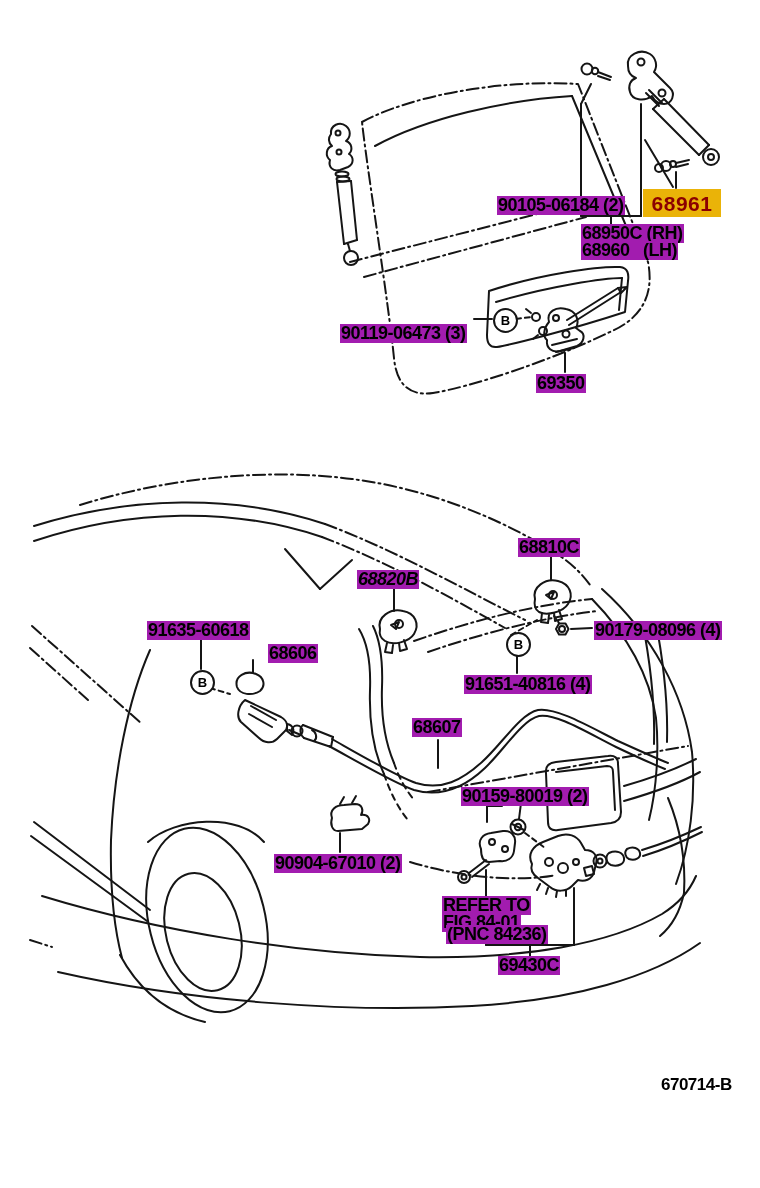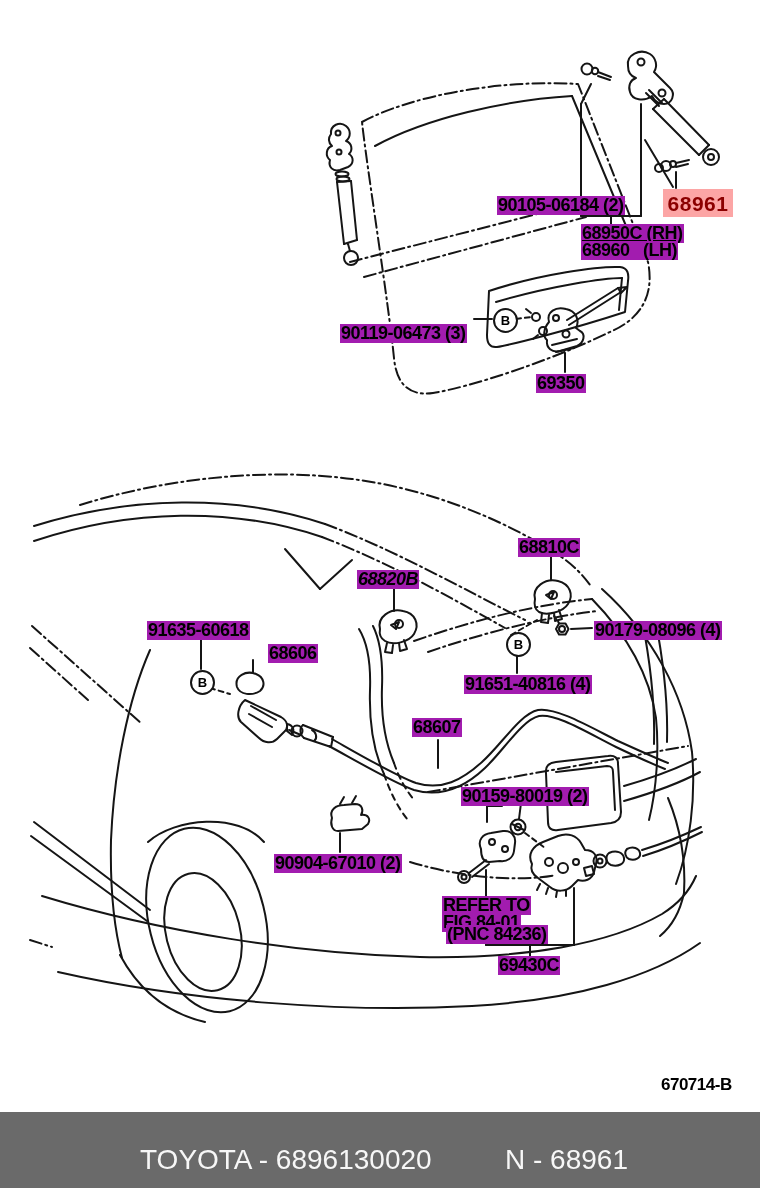--- a/index.html
+++ b/index.html
@@ -5,23 +5,23 @@
   html,body{margin:0;padding:0;}
   body{width:760px;height:1188px;background:#ffffff;position:relative;overflow:hidden;
        font-family:"Liberation Sans",sans-serif;}
   .stage{position:absolute;left:0;top:0;width:760px;height:1188px;}
   svg.art{position:absolute;left:0;top:0;}
   svg.art path, svg.art line, svg.art circle, svg.art ellipse{
     fill:none;stroke:#151515;stroke-width:2;stroke-linecap:round;stroke-linejoin:round;}
   .lbl{position:absolute;background:#a21caf;color:#000;
        font:bold 18px/1.05 "Liberation Sans",sans-serif;
        letter-spacing:-0.5px;white-space:pre;padding:0 1px;}
-  .hl{position:absolute;left:643px;top:189px;width:70px;height:28px;
-      background:#fca5a5;color:#8b0000;display:flex;align-items:center;justify-content:center;
-      font:bold 21px/1 "Liberation Sans",sans-serif;letter-spacing:0.5px;margin-left:20px;}
+  .hl{position:absolute;left:643px;top:189px;width:78px;height:28px;
+      background:#eab308;color:#8b0000;display:flex;align-items:center;justify-content:center;
+      font:bold 21px/1 "Liberation Sans",sans-serif;letter-spacing:0.5px;}
   .bmark{position:absolute;width:21px;height:21px;border:2.5px solid #151515;border-radius:50%;
          background:#fff;display:flex;align-items:center;justify-content:center;
          font:bold 13px/1 "Liberation Sans",sans-serif;color:#000;}
   .figcode{position:absolute;left:661px;top:1076px;
            font:bold 17px/1.1 "Liberation Sans",sans-serif;letter-spacing:-0.5px;}
   .footer{position:absolute;left:0;top:1112px;width:760px;height:76px;background:#6a6a6a;}
   .footer span{position:absolute;color:#f7f7f7;font:28px/1 "Liberation Sans",sans-serif;}
   .footer .f-left{left:140px;top:1146px;top:34px;}
   .footer .f-right{left:505px;top:34px;}
 </style>
@@ -275,21 +275,21 @@
       <path d="M410,862 C462,878 520,882 556,875" stroke-dasharray="12 4 2 4"></path>
       <path d="M486,870 L486,945"></path>
         <path d="M486,945 L574,945"></path>
       <path d="M574,945 L574,888"></path>
         <path d="M530,945 L530,956"></path>
     </g>
   </svg>
 
   <div class="lbl" style="left:497px;top:196px;">90105-06184 (2)</div>
   <div class="hl">68961</div>
-  <div class="lbl" style="left:581px;top:224px;text-decoration:underline;">68950C (RH)</div>
+  <div class="lbl" style="left:581px;top:224px;">68950C (RH)</div>
   <div class="lbl" style="left:581px;top:241px;">68960   (LH)</div>
   <div class="lbl" style="left:340px;top:324px;">90119-06473 (3)</div>
   <div class="bmark" style="left:493px;top:308px;">B</div>
   <div class="lbl" style="left:536px;top:374px;">69350</div>
 
   <div class="lbl" style="left:518px;top:538px;">68810C</div>
   <div class="lbl" style="left:357px;top:570px;font-style:italic;">68820B</div>
   <div class="lbl" style="left:147px;top:621px;">91635-60618</div>
   <div class="lbl" style="left:228px;top:644px;margin-left:40px;">68606</div>
   <div class="bmark" style="left:190px;top:670px;">B</div>
@@ -299,17 +299,13 @@
   <div class="lbl" style="left:412px;top:718px;">68607</div>
   <div class="lbl" style="left:461px;top:787px;">90159-80019 (2)</div>
   <div class="lbl" style="left:274px;top:854px;">90904-67010 (2)</div>
   <div class="lbl" style="left:442px;top:896px;">REFER TO</div>
   <div class="lbl" style="left:442px;top:913px;">FIG 84-01</div>
   <div class="lbl" style="left:446px;top:925px;">(PNC 84236)</div>
   <div class="lbl" style="left:498px;top:956px;">69430C</div>
 
   <div class="figcode">670714-B</div>
 
-  <div class="footer">
-    <span class="f-left">TOYOTA - 6896130020</span>
-    <span class="f-right">N - 68961</span>
-  </div>
 </div>
 
 </body></html>

